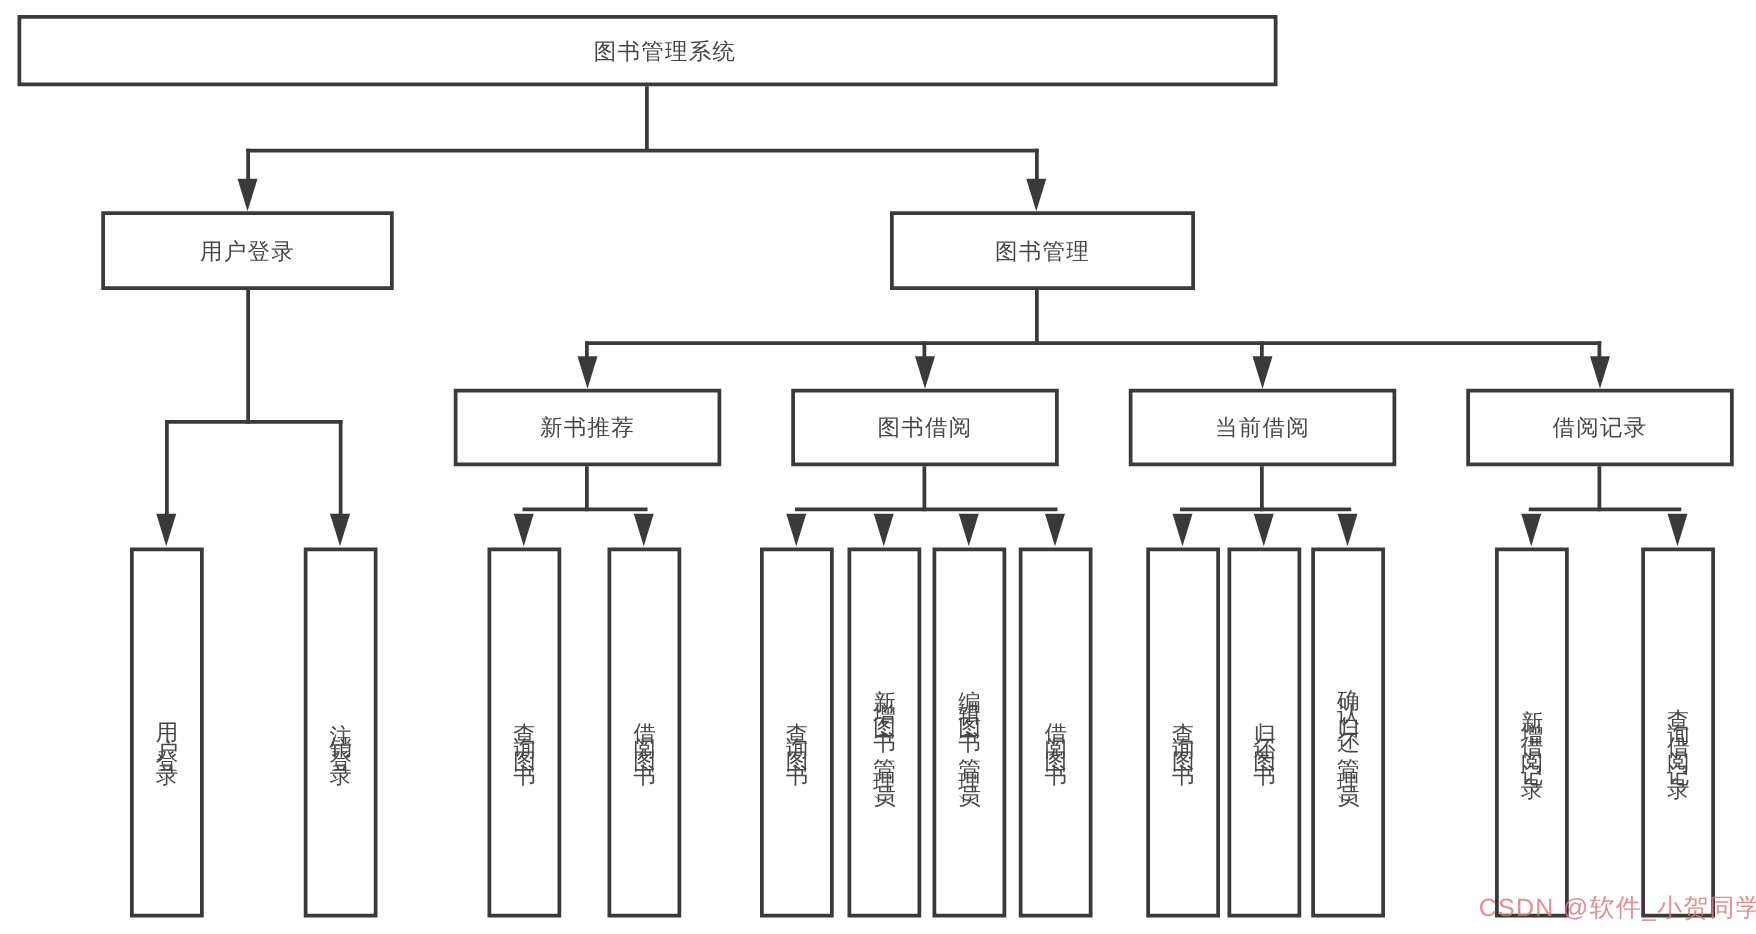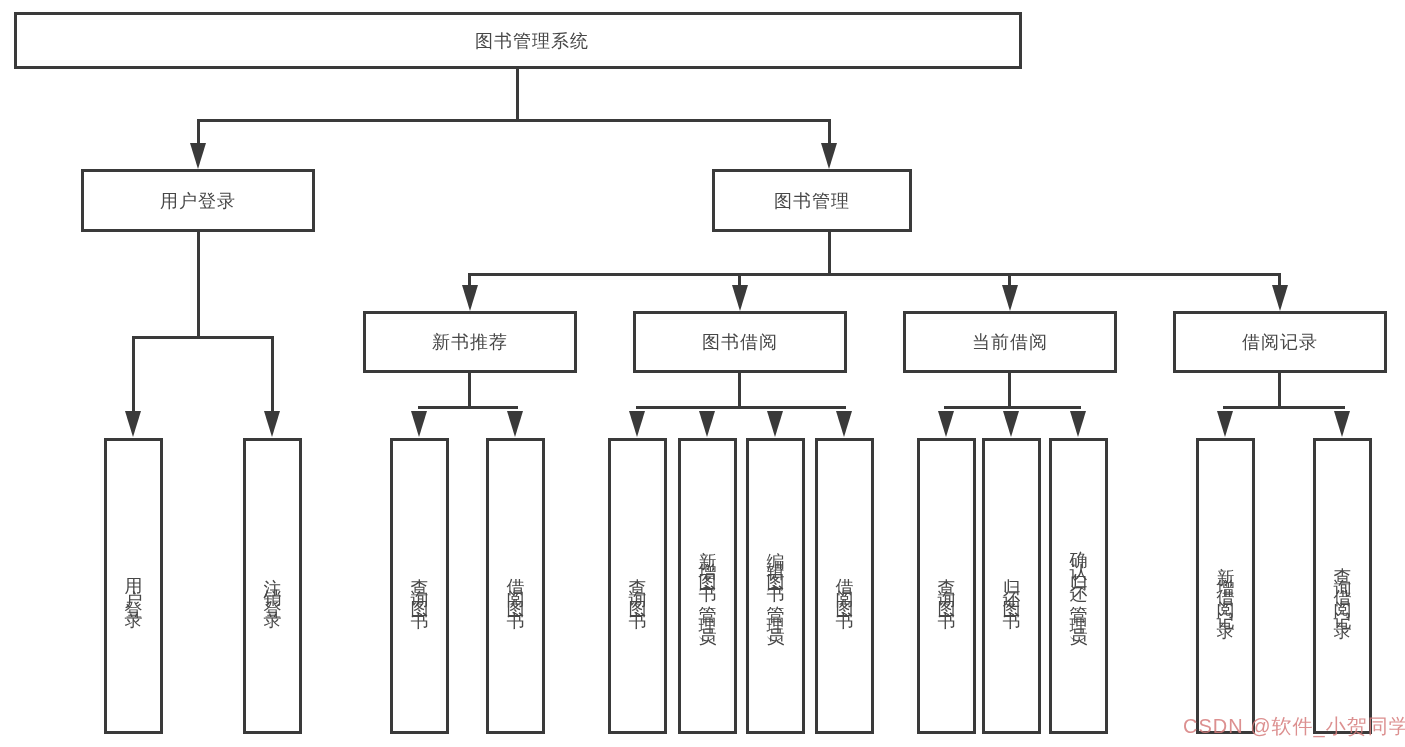--- a/index.html
+++ b/index.html
@@ -49,21 +49,21 @@
   <div class="vline" style="left:516px; top:69px; height:52px;"></div>
   <div class="hline" style="left:197px; top:119px; width:634px;"></div>
   <div class="vline" style="left:197px; top:119px; height:30px;"></div>
   <div class="vline" style="left:828px; top:119px; height:30px;"></div>
   <div class="arrow" style="left:190px; top:143px;"></div>
   <div class="arrow" style="left:821px; top:143px;"></div>
 
   <div class="box hbox" style="left:81px; top:169px; width:234px; height:63px;">
     <span>用户登录</span>
   </div>
-  <div class="box hbox" style="left:712px; top:169px; width:200px; height:63px;">
+  <div class="box hbox" style="left:712px; top:169px; width:244px; height:63px;">
     <span>图书管理</span>
   </div>
 
   <div class="vline" style="left:197px; top:232px; height:107px;"></div>
   <div class="hline" style="left:132px; top:336px; width:142px;"></div>
   <div class="vline" style="left:132px; top:336px; height:77px;"></div>
   <div class="vline" style="left:271px; top:336px; height:77px;"></div>
   <div class="arrow" style="left:125px; top:411px;"></div>
   <div class="arrow" style="left:264px; top:411px;"></div>
 

